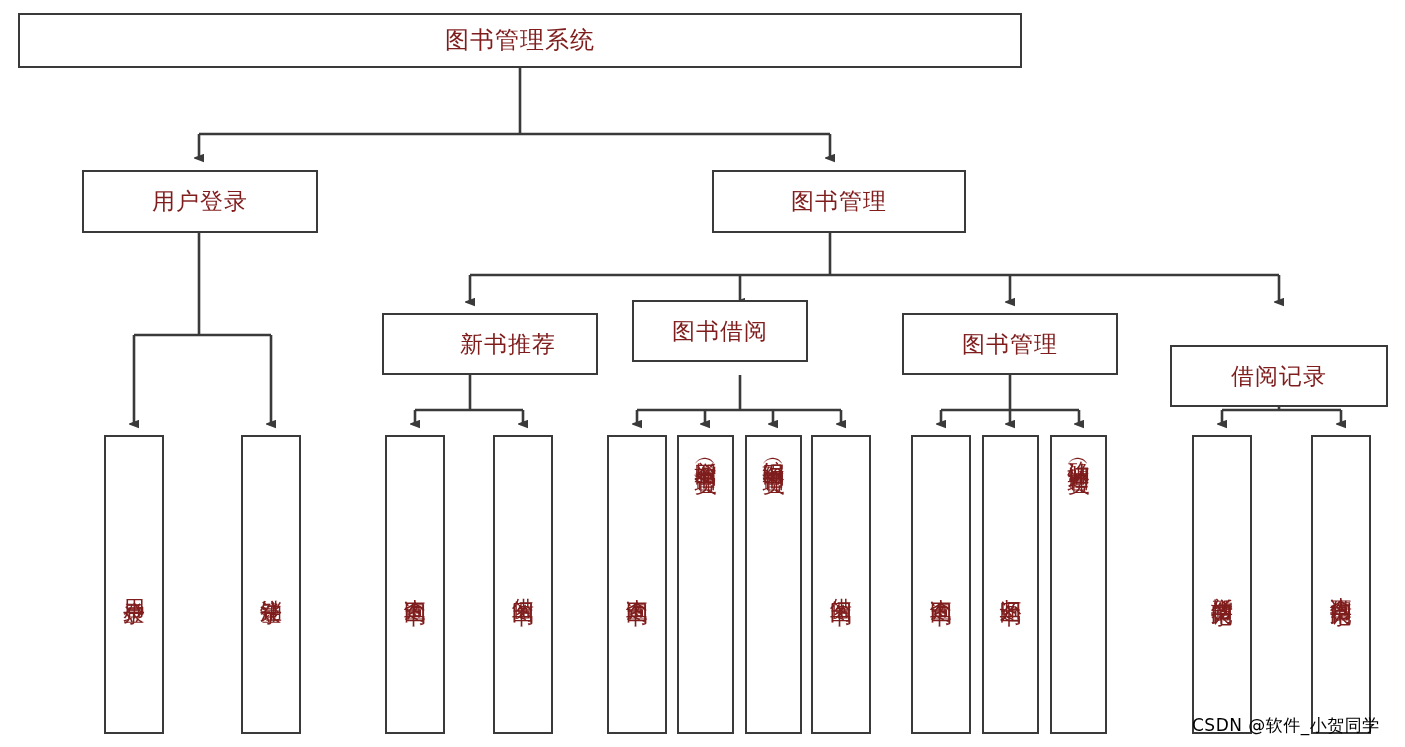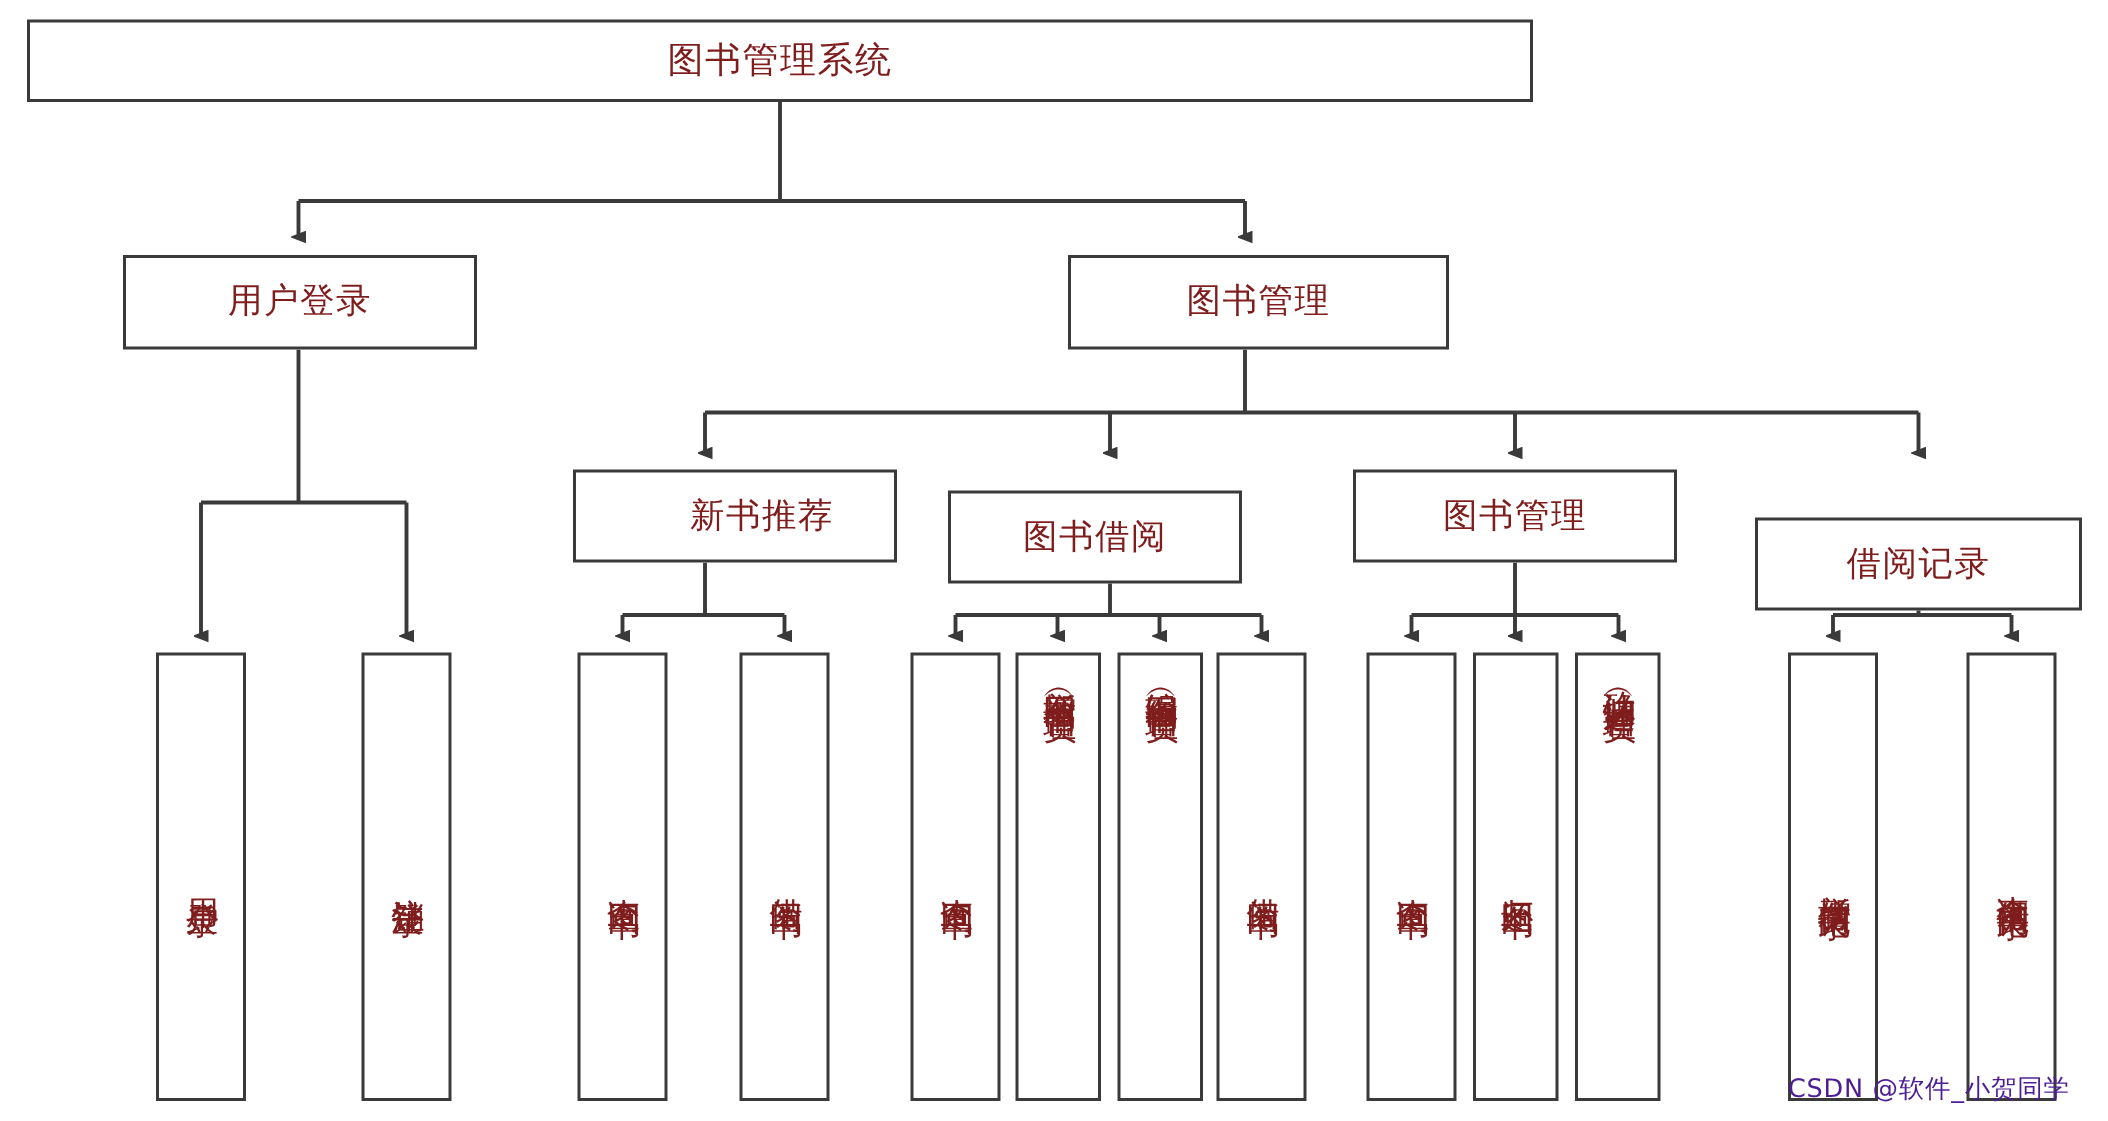--- a/index.html
+++ b/index.html
@@ -55,21 +55,21 @@
     margin: 0 auto;
   }
   .node.leaf.center-text { align-items: center; }
   .node.leaf.top-text { align-items: flex-start; }
   .node.leaf.top-text .label { margin-top: 6px; }
   #watermark {
     position: absolute;
     left: 1192px;
     top: 714px;
     font-size: 17px;
-    color: #4c1d95;
+    color: #000000;
     white-space: nowrap;
     letter-spacing: 0.5px;
   }
 </style>
 </head>
 <body>
 
 <div id="canvas">
 
   <svg id="edges" viewBox="0 0 1405 747" width="1405" height="747" xmlns="http://www.w3.org/2000/svg">
@@ -131,21 +131,21 @@
   </div>
 
   <div class="node" style="left:712px; top:170px; width:254px; height:63px;">
     <span class="label">图书管理</span>
   </div>
 
   <div class="node" style="left:382px; top:313px; width:216px; height:62px;padding-left:36px;">
     <span class="label">新书推荐</span>
   </div>
 
-  <div class="node" style="left:632px; top:327px; width:196px; height:62px;">
+  <div class="node" style="left:632px; top:300px; width:176px; height:62px;">
     <span class="label">图书借阅</span>
   </div>
 
   <div class="node" style="left:902px; top:313px; width:216px; height:62px;">
     <span class="label">图书管理</span>
   </div>
 
   <div class="node" style="left:1170px; top:313px; width:218px; height:62px;margin-top:32px;">
     <span class="label">借阅记录</span>
   </div>

